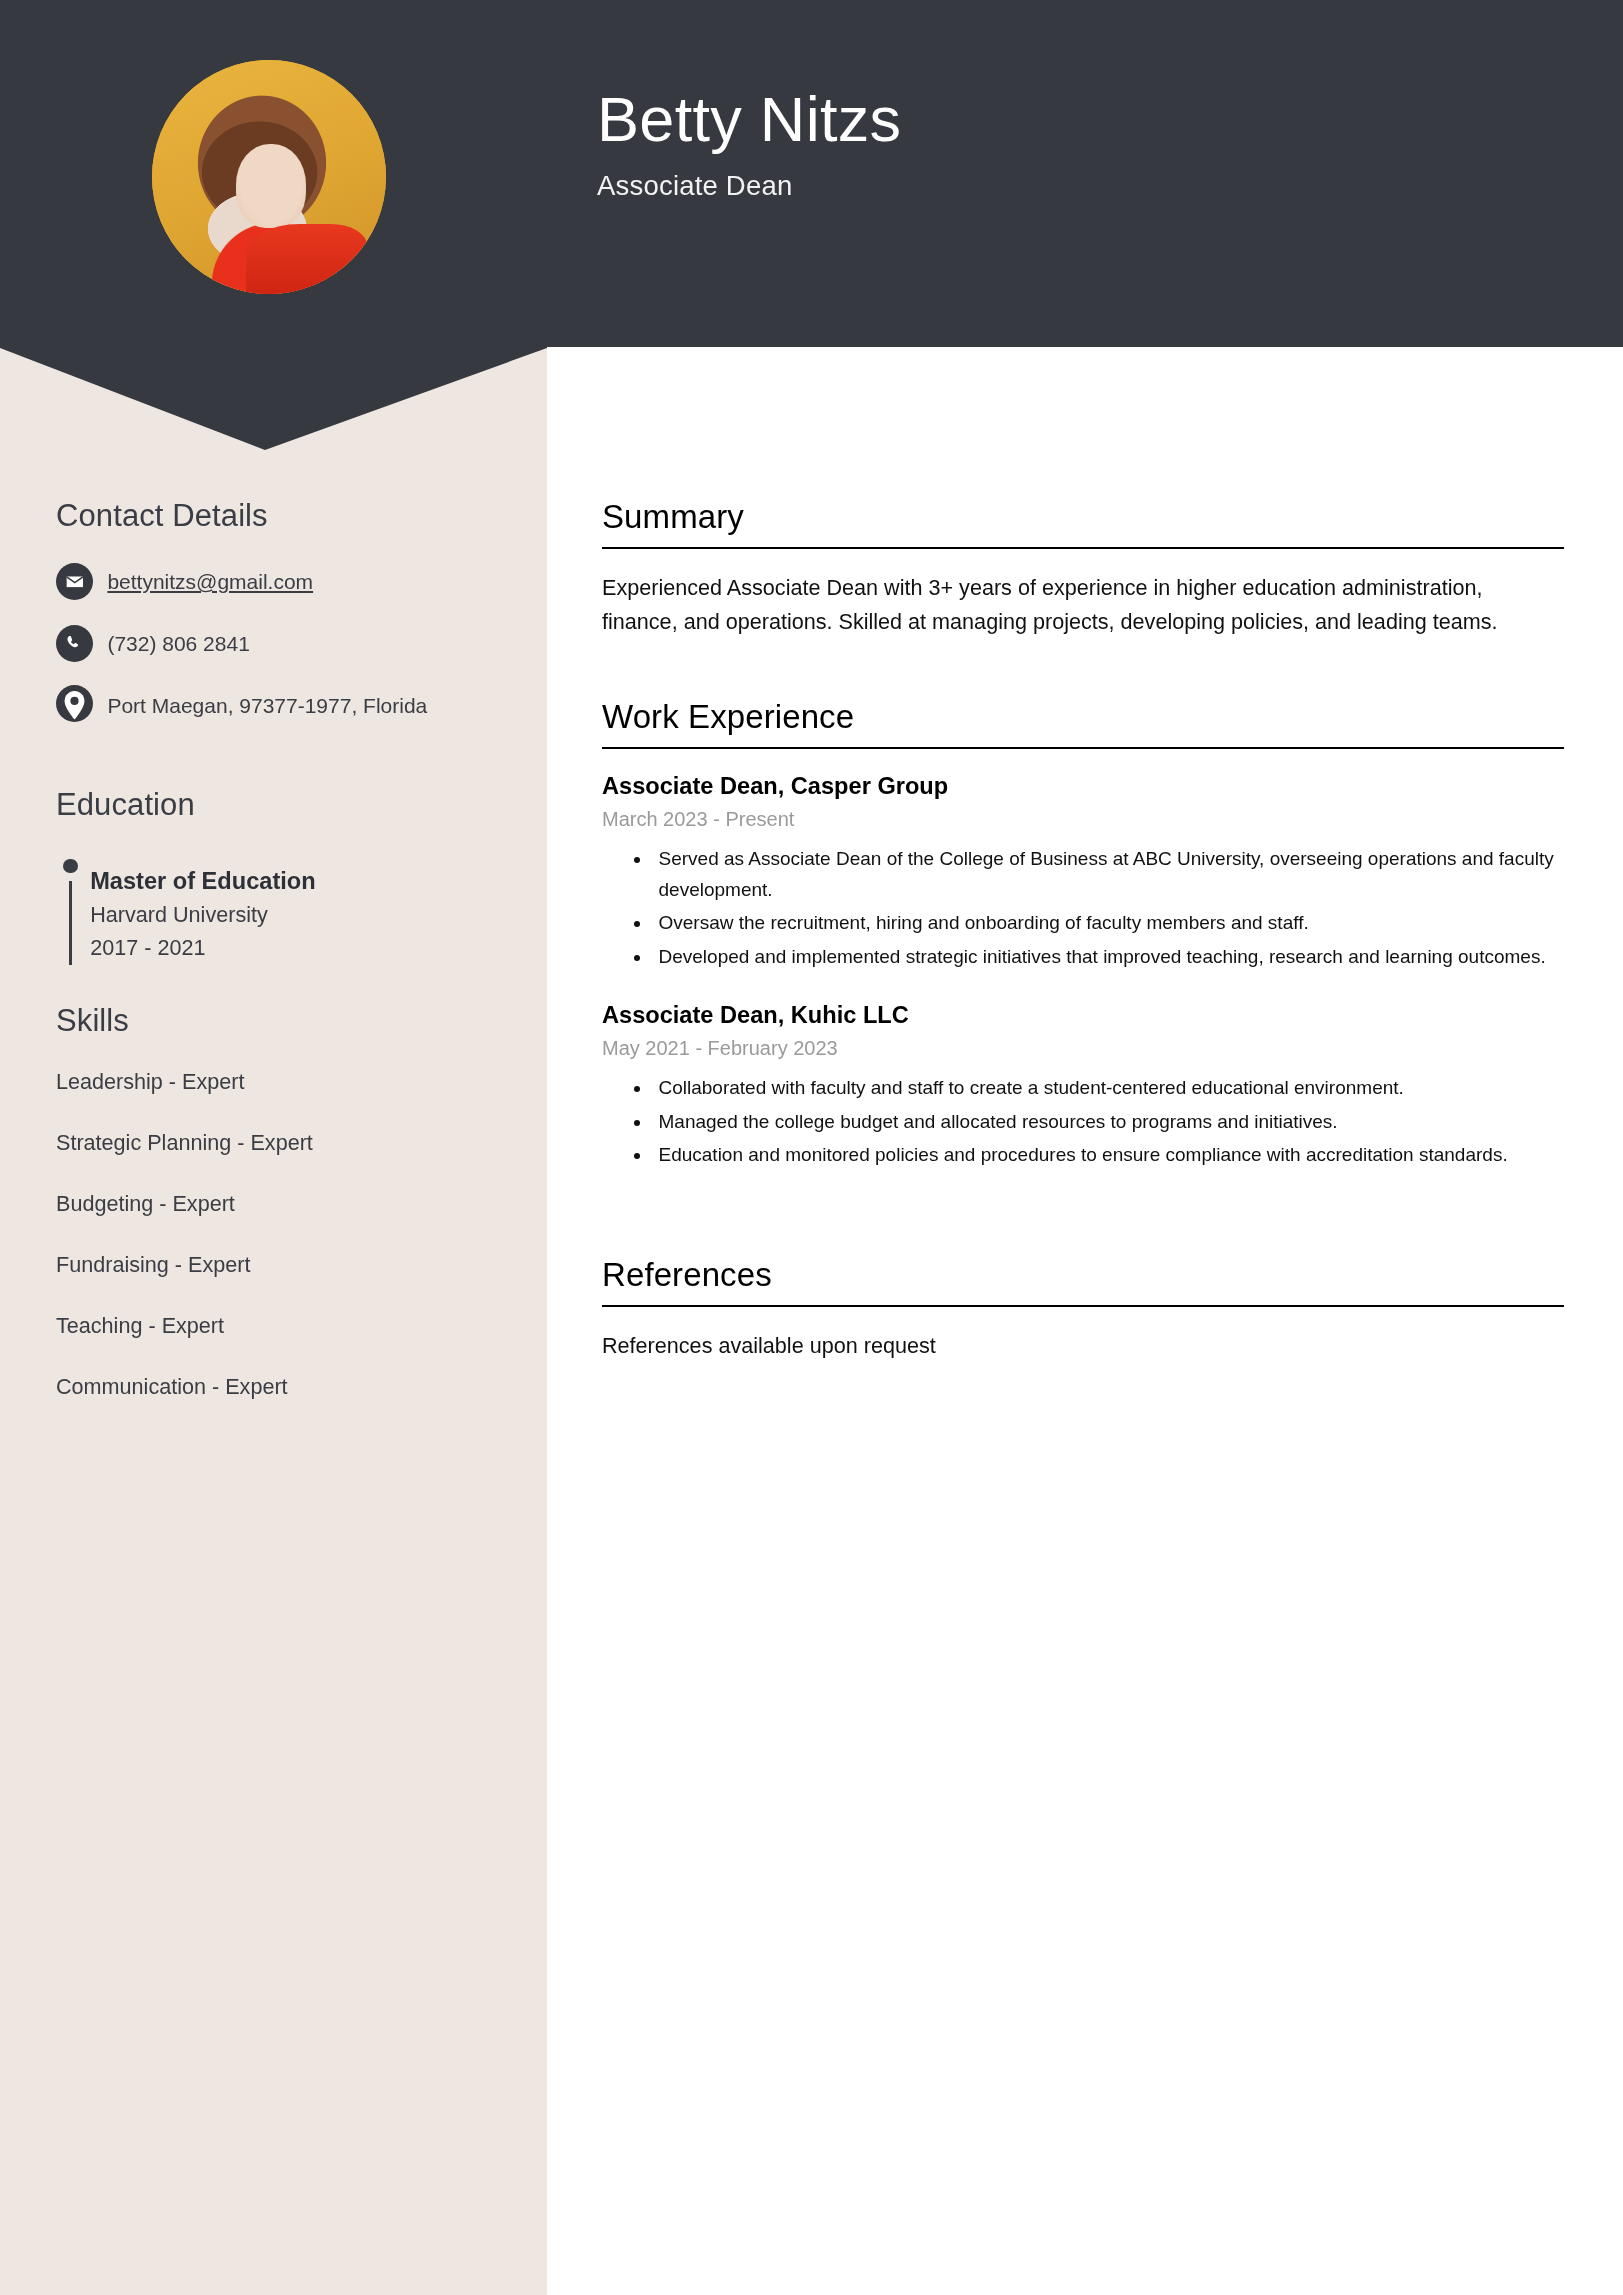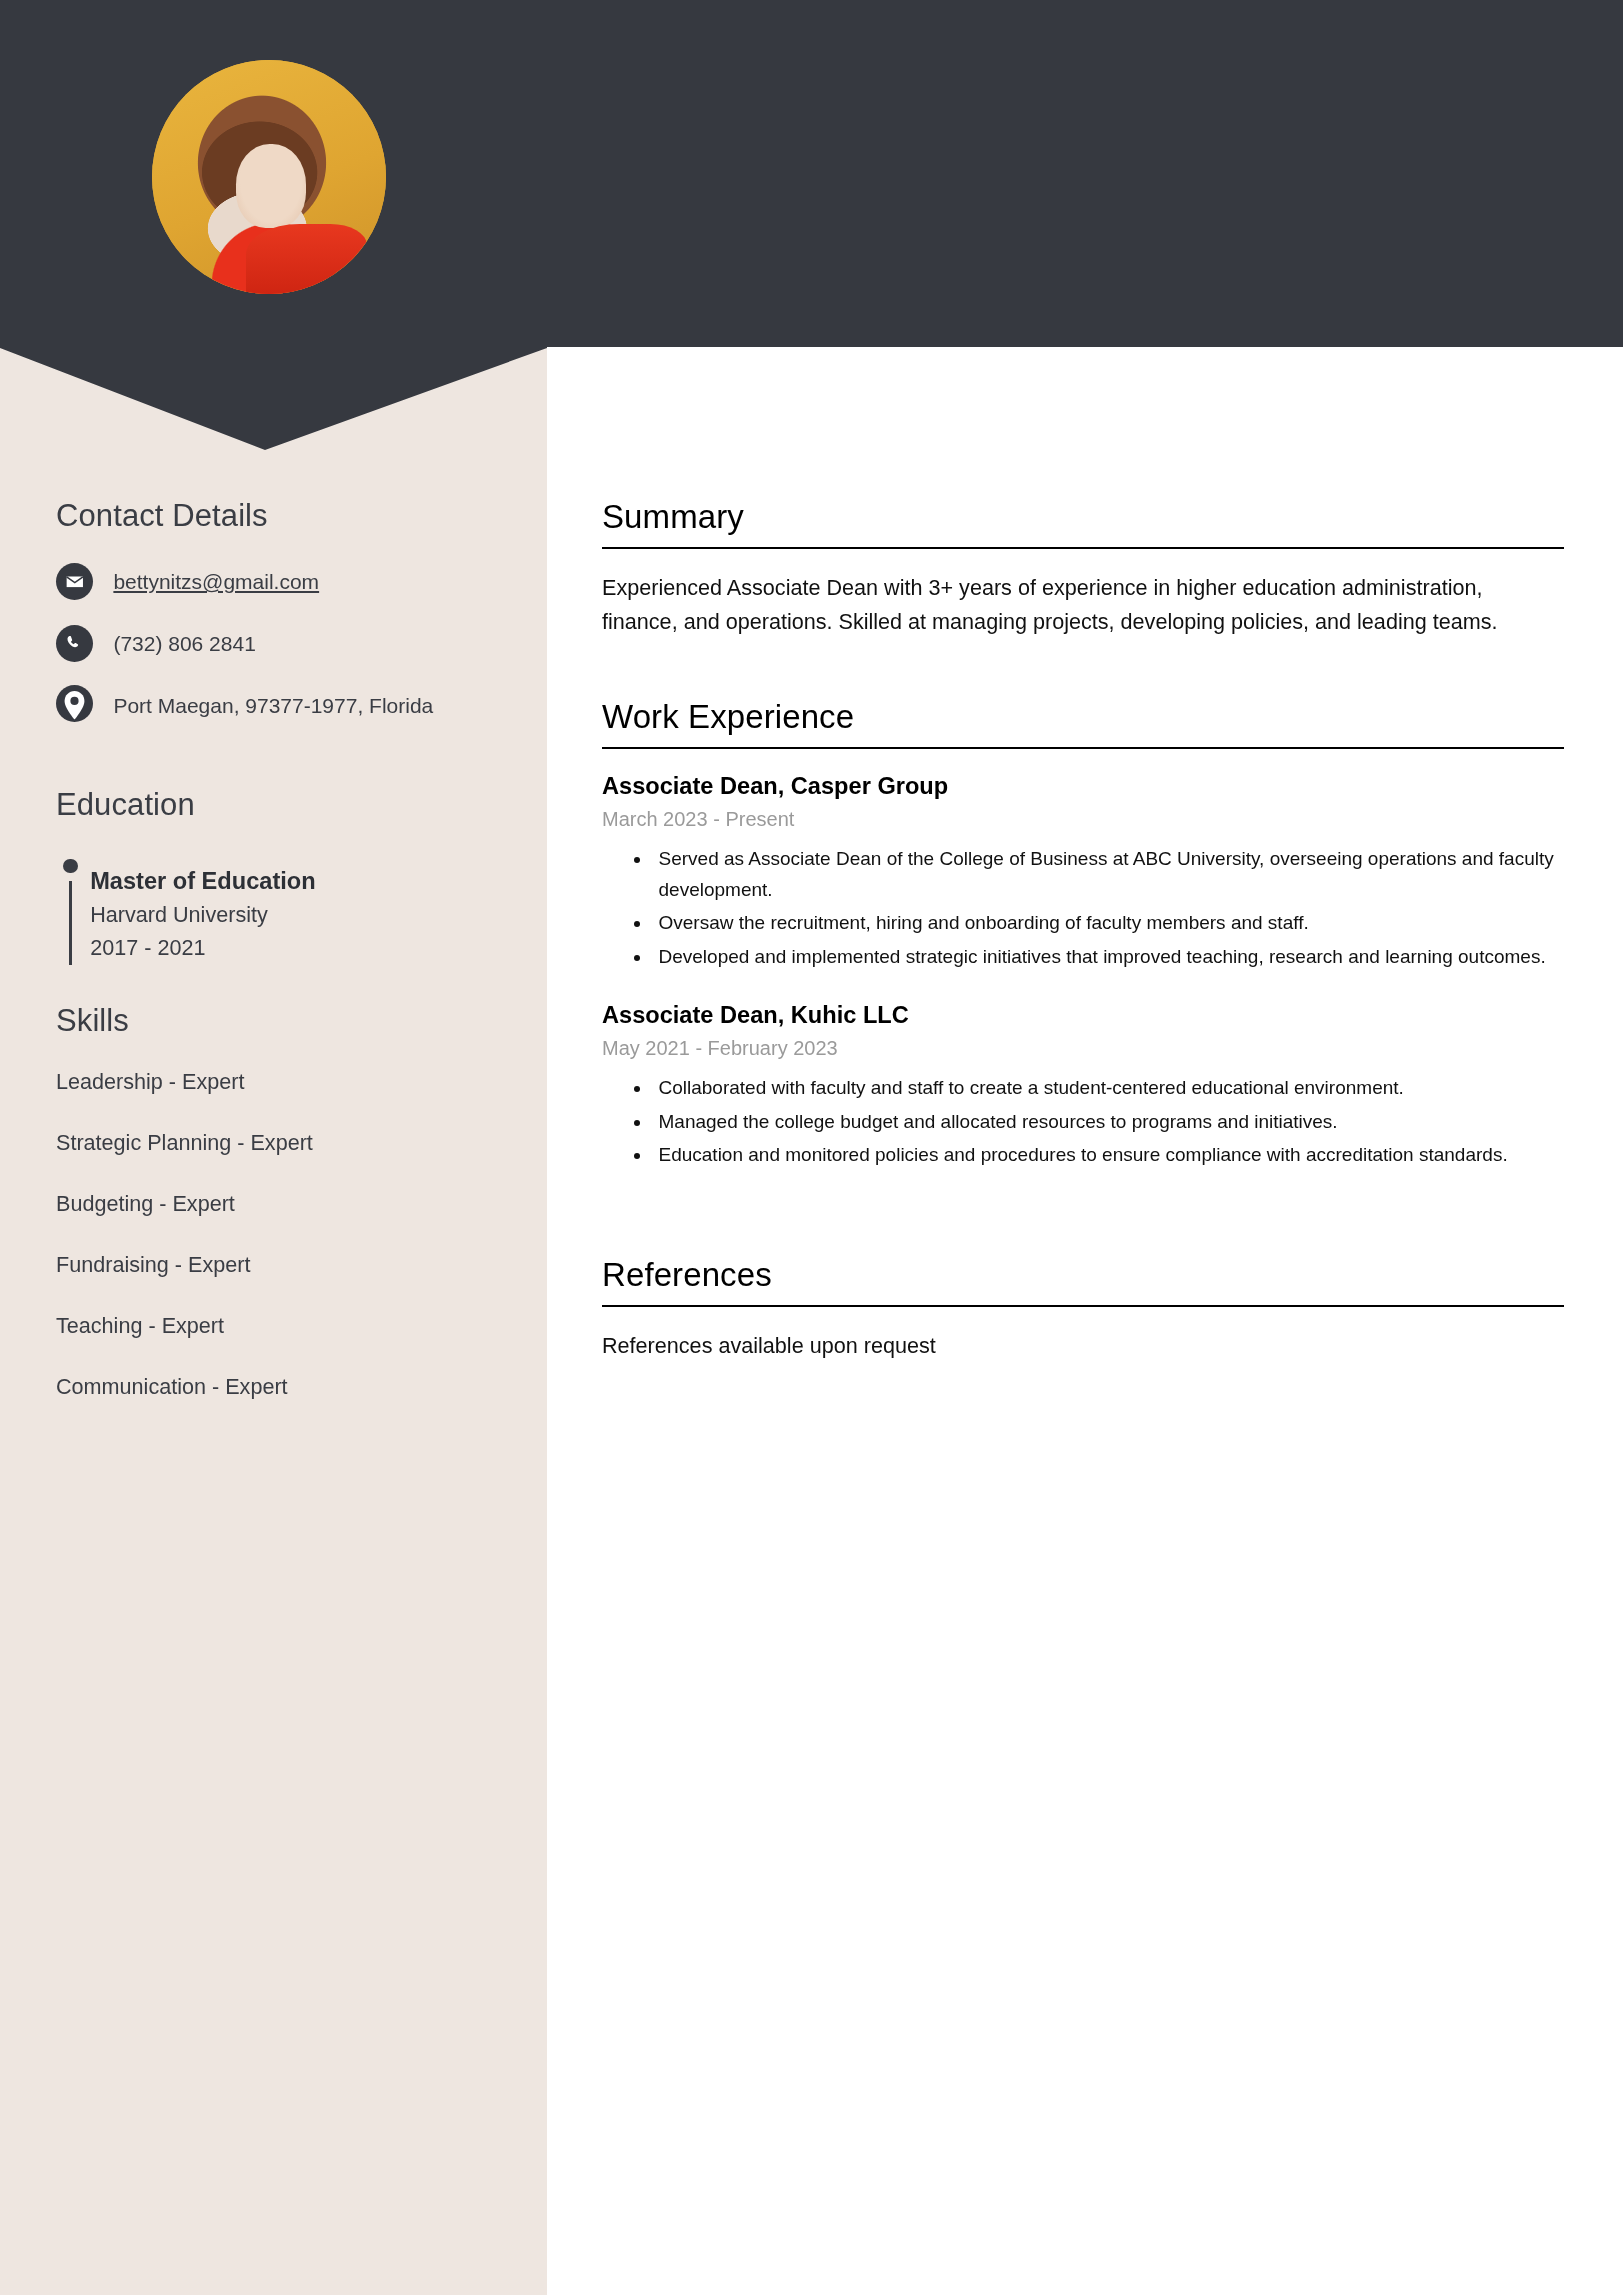--- a/index.html
+++ b/index.html
@@ -124,21 +124,20 @@
     margin-right: 14.4px;
   }
   .contact-icon.pin { background: transparent; }
   .contact-icon svg { display: block; }
   .contact-text {
     font-size: 21px;
     color: #3a3d44;
     line-height: 1.45;
     padding-top: 3.9px;
     max-width: 327px;
-    margin-left: 6px;
   }
   .contact-text.link {
     color: #3a3d44;
     text-decoration: underline;
   }
 
   .section-gap { height: 38px; }
 
   .edu-item {
     display: flex;
@@ -237,20 +236,24 @@
 </head>
 <body>
 
 <div class="page">
 
   <div class="sidebar-bg"></div>
 
   <div class="header">
     <div class="avatar">
       <div class="avatar-photo"></div>
+    </div>
+    <div class="header-text">
+      <div class="name">Betty Nitzs</div>
+      <div class="job-title">Associate Dean</div>
     </div>
   </div>
 
   <div class="sidebar">
 
     <div class="side-heading">Contact Details</div>
 
     <div class="contact-row">
       <span class="contact-icon">
         <svg width="19.6" height="19.6" viewBox="0 0 24 24" fill="#ffffff">

